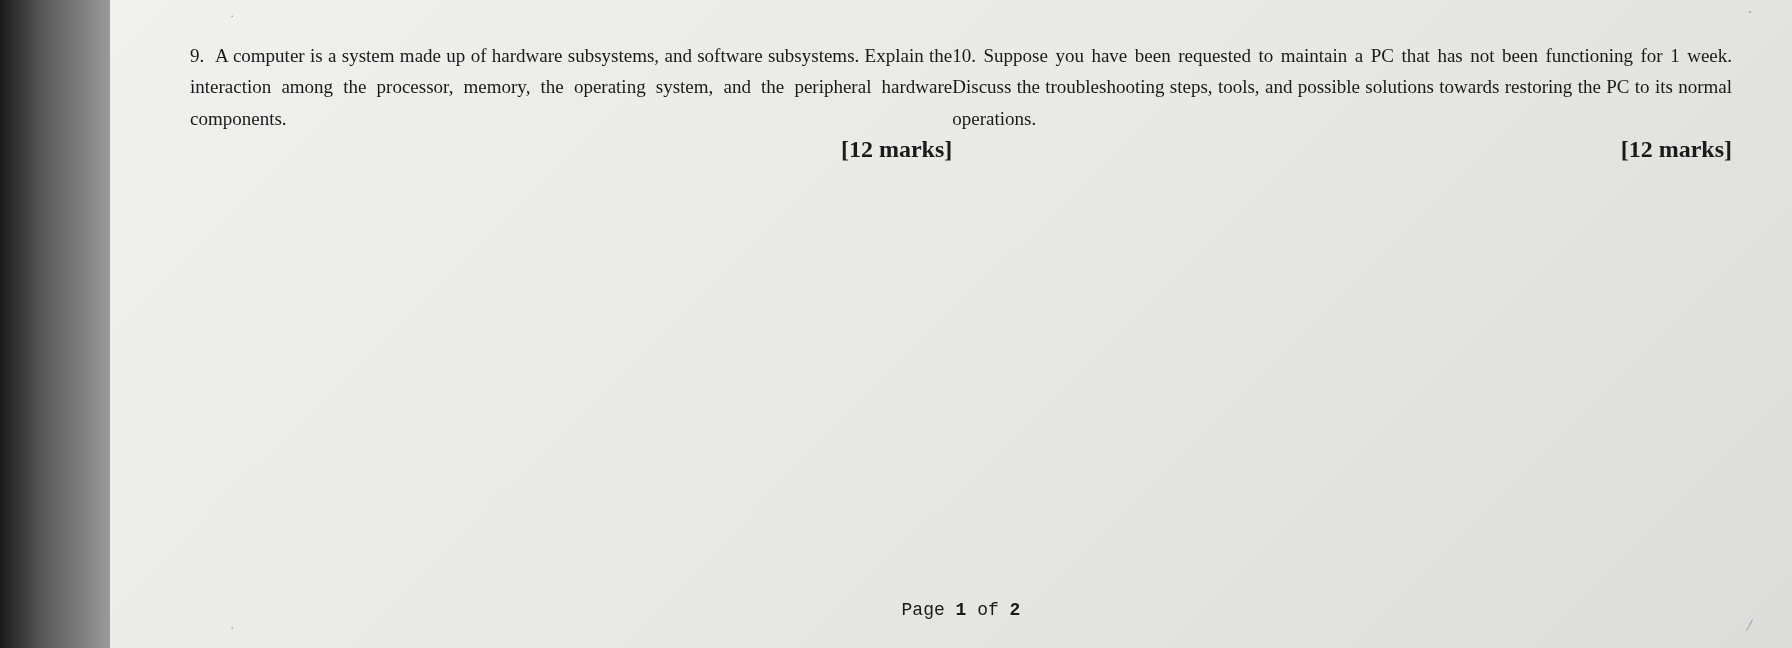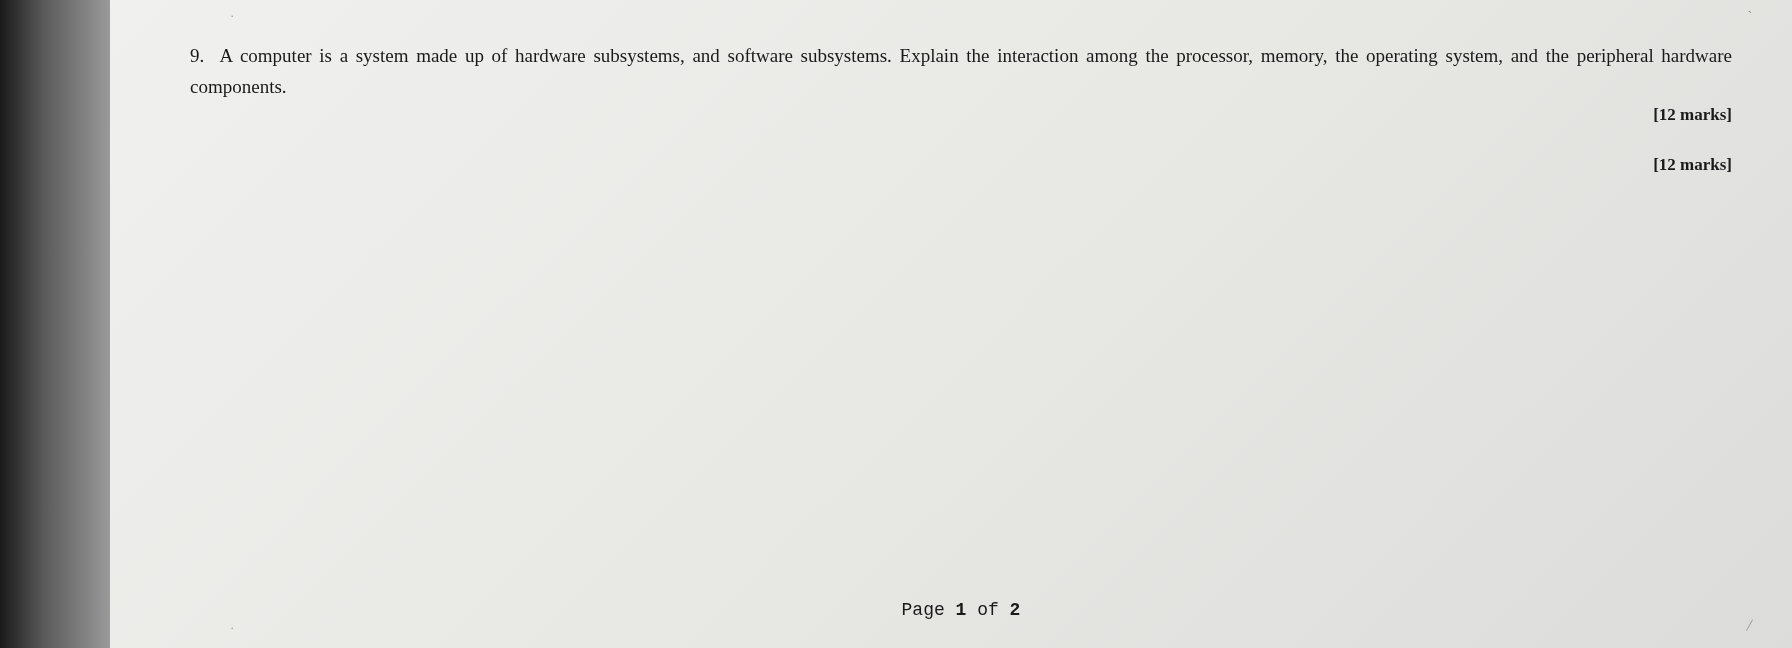--- a/index.html
+++ b/index.html
@@ -30,21 +30,21 @@
       background: linear-gradient(135deg, #f0f0ee 0%, #e8e8e5 50%, #dcdcda 100%);
       position: relative;
       padding: 30px 60px 20px 80px;
       display: flex;
       flex-direction: column;
     }
 
     .questions-area {
       flex: 1;
       display: flex;
-      flex-direction: column;
+      flex-direction: row;
       justify-content: flex-start;
       padding-top: 10px;
     }
 
     .question-block {
       margin-bottom: 28px;
     }
 
     .question-text {
       font-family: "Times New Roman", Times, serif;
@@ -55,21 +55,21 @@
     }
 
     .marks-line {
       display: flex;
       justify-content: flex-end;
       margin-top: 2px;
     }
 
     .marks {
       font-family: "Times New Roman", Times, serif;
-      font-size: 17px;
+      font-size: 24px;
       font-weight: bold;
       color: #1a1a1a;
     }
 
     .page-footer {
       text-align: center;
       padding: 10px 0 8px 0;
       font-family: Liberation Mono, monospace;
       font-size: 18px;
       color: #1a1a1a;
@@ -132,20 +132,23 @@
     <div class="question-block">
       <div class="question-text">
         <span>9.&nbsp;&nbsp;</span><span>A computer is a system made up of hardware subsystems, and software subsystems. Explain the interaction among the processor, memory, the operating system, and the peripheral hardware components.</span>
       </div>
       <div class="marks-line">
         <span class="marks">[12 marks]</span>
       </div>
     </div>
 
     <div class="question-block">
+      <div class="question-text">
+        <span>10.&nbsp;</span><span>Suppose you have been requested to maintain a PC that has not been functioning for 1 week. Discuss the troubleshooting steps, tools, and possible solutions towards restoring the PC to its normal operations.</span>
+      </div>
       <div class="marks-line">
         <span class="marks">[12 marks]</span>
       </div>
     </div>
 
   </div>
 
   <div class="page-footer">
     <span>Page </span><span class="bold">1</span><span> of </span><span class="bold">2</span>
   </div>

